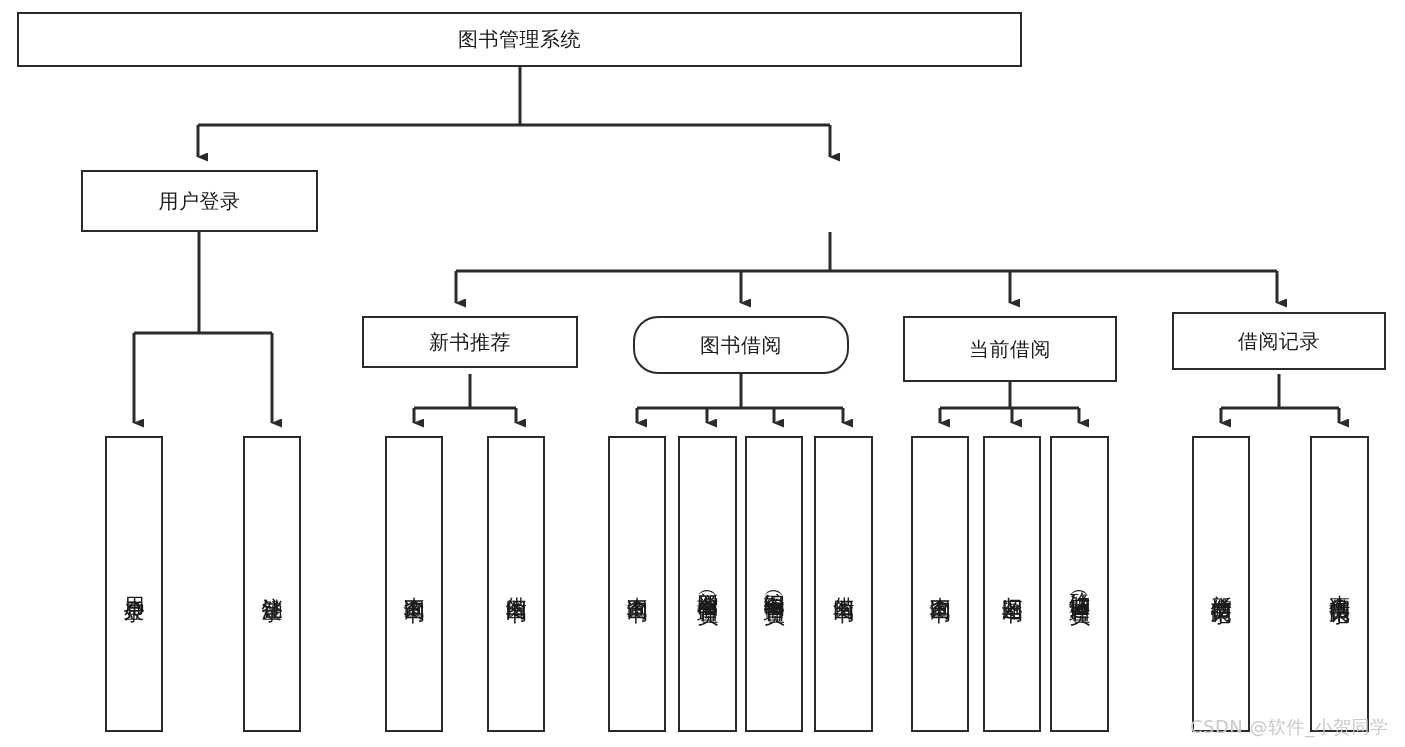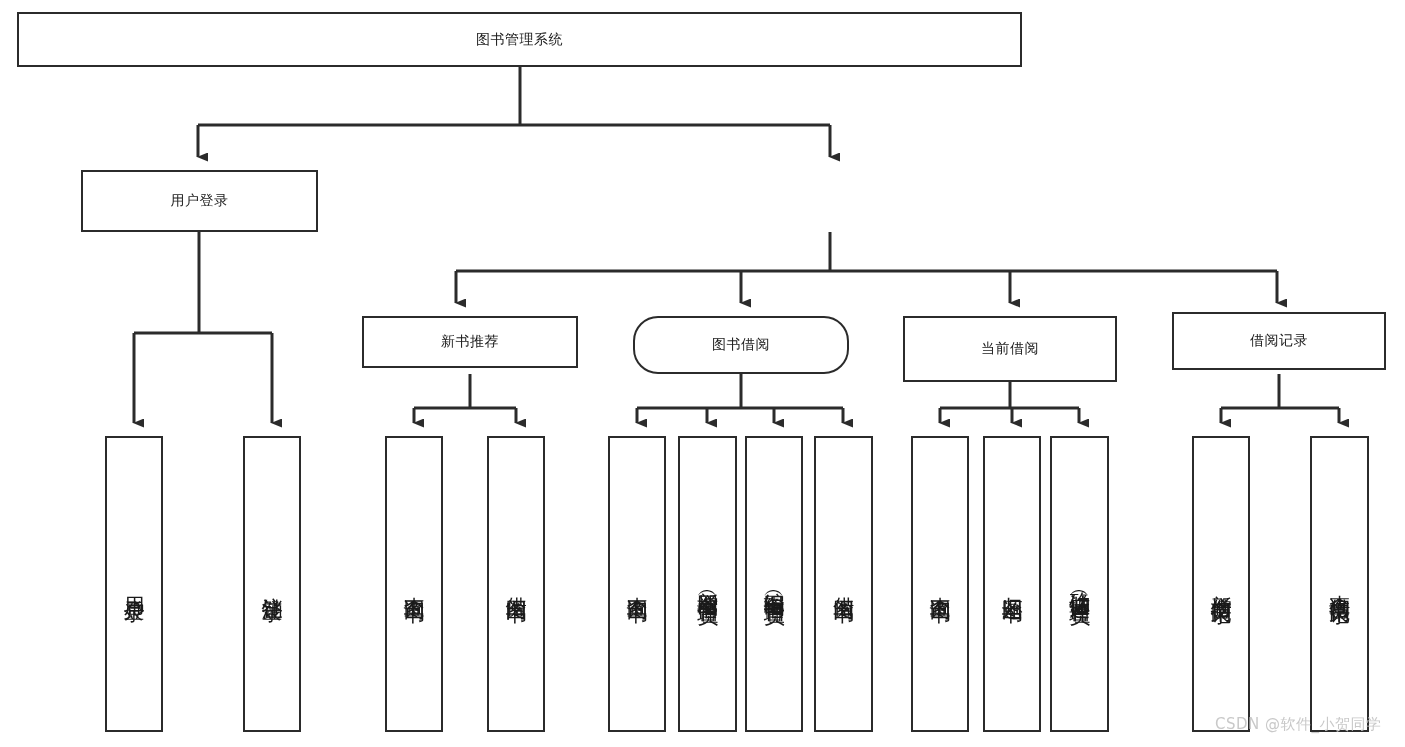--- a/index.html
+++ b/index.html
@@ -35,41 +35,40 @@
     justify-content: center;
     color: #1a1a1a;
   }
   .node .label {
     display: block;
     text-align: center;
     line-height: 1.12;
     letter-spacing: 0.5px;
   }
   .node-horizontal .label {
-    font-size: 14px;
+    font-size: 20px;
   }
   .node-vertical {
     writing-mode: vertical-rl;
     text-orientation: upright;
   }
   .node-vertical .label {
     writing-mode: vertical-rl;
     text-orientation: upright;
     font-size: 21px;
     line-height: 1.08;
     letter-spacing: 2px;
   }
   .watermark {
     position: absolute;
     color: #c9c9c9;
-    font-size: 15px;
+    font-size: 18px;
     white-space: nowrap;
     letter-spacing: 0.5px;
     pointer-events: none;
-    margin-left: 25px;
   }
 </style>
 </head>
 <body>
 
 <div id="diagram-root">
 
   <svg class="connectors" viewBox="0 0 1405 747">
     <defs>
       <marker id="arrowhead" markerWidth="9" markerHeight="11" refX="4.5" refY="10" orient="auto" markerUnits="userSpaceOnUse">

